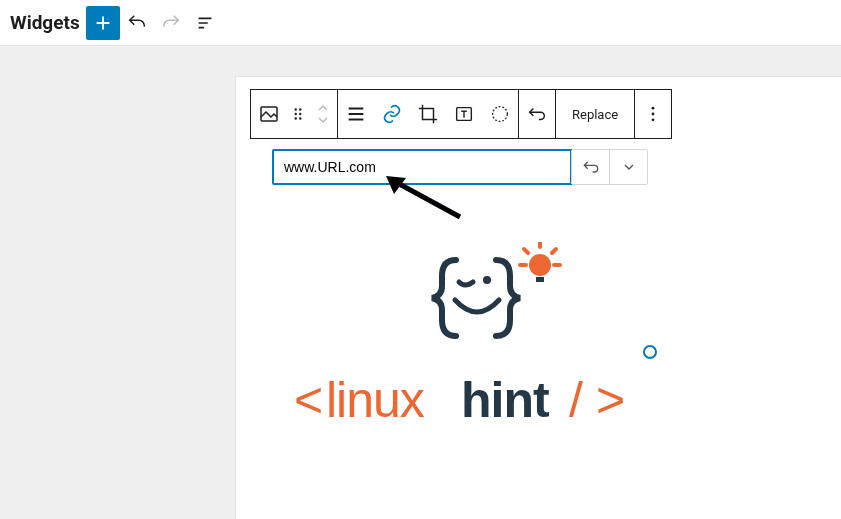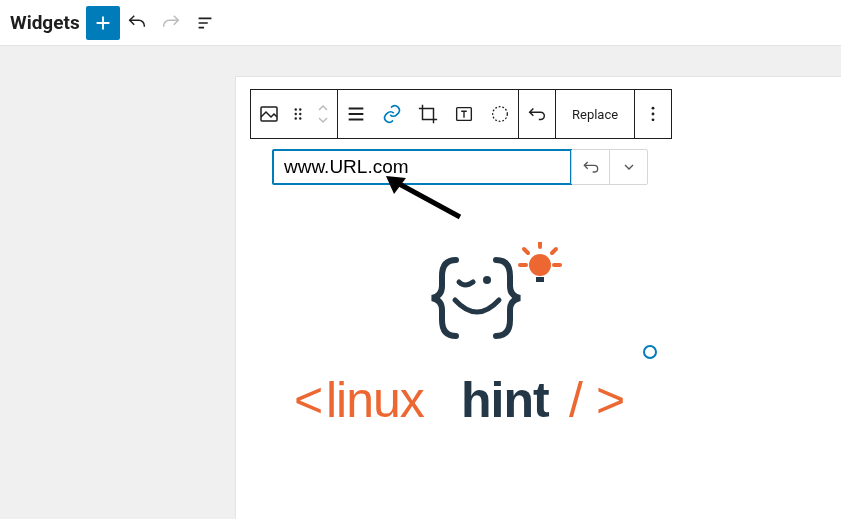--- a/index.html
+++ b/index.html
@@ -117,21 +117,21 @@
     background: #fff;
     border: 1px solid #d6d6d6;
     border-radius: 2px;
   }
   .link-input {
     width: 300px;
     padding: 0 10px;
     border: 2px solid #007cba;
     border-radius: 2px 0 0 2px;
     outline: none;
-    font-size: 19px;
+    font-size: 14px;
     margin: -1px;
   }
   .link-act {
     width: 38px;
     display: flex; align-items: center; justify-content: center;
     border-left: 1px solid #d6d6d6;
     color: #555;
     cursor: pointer;
   }
 

